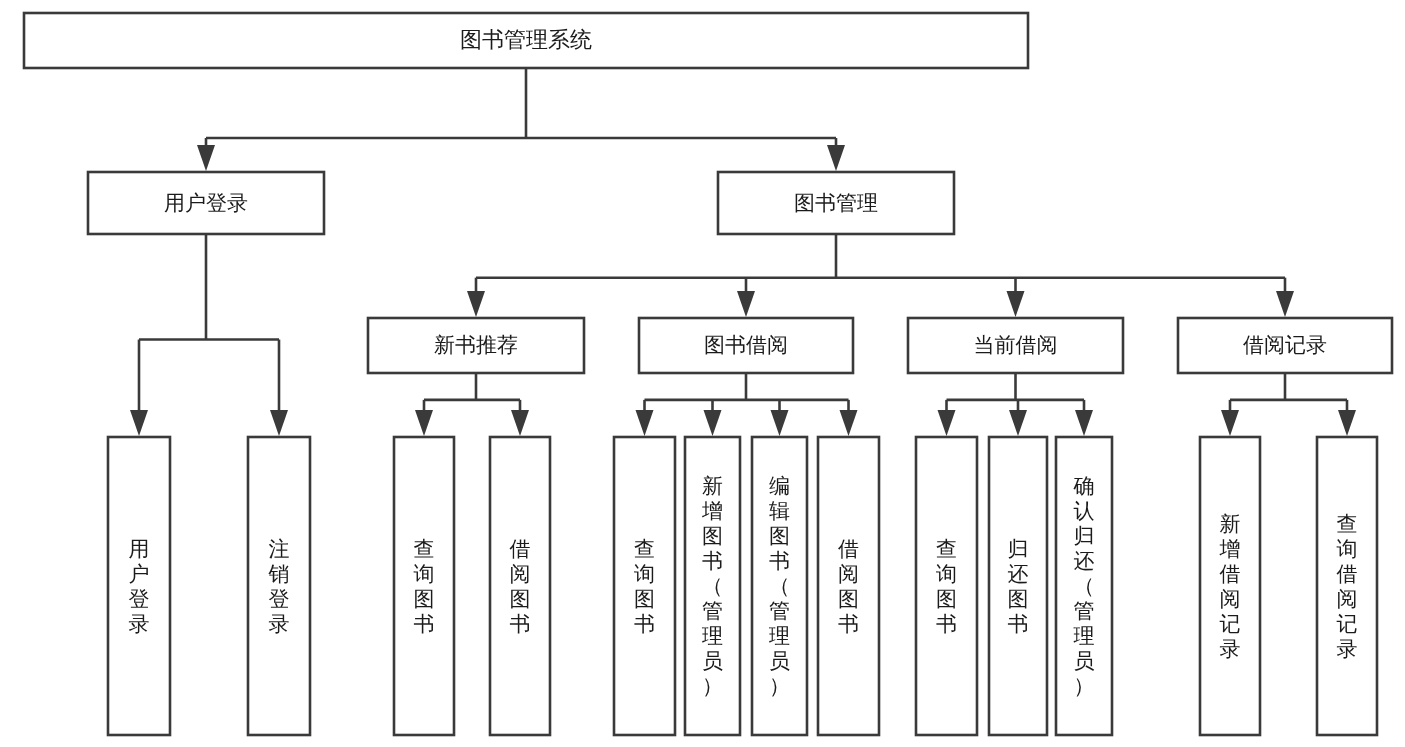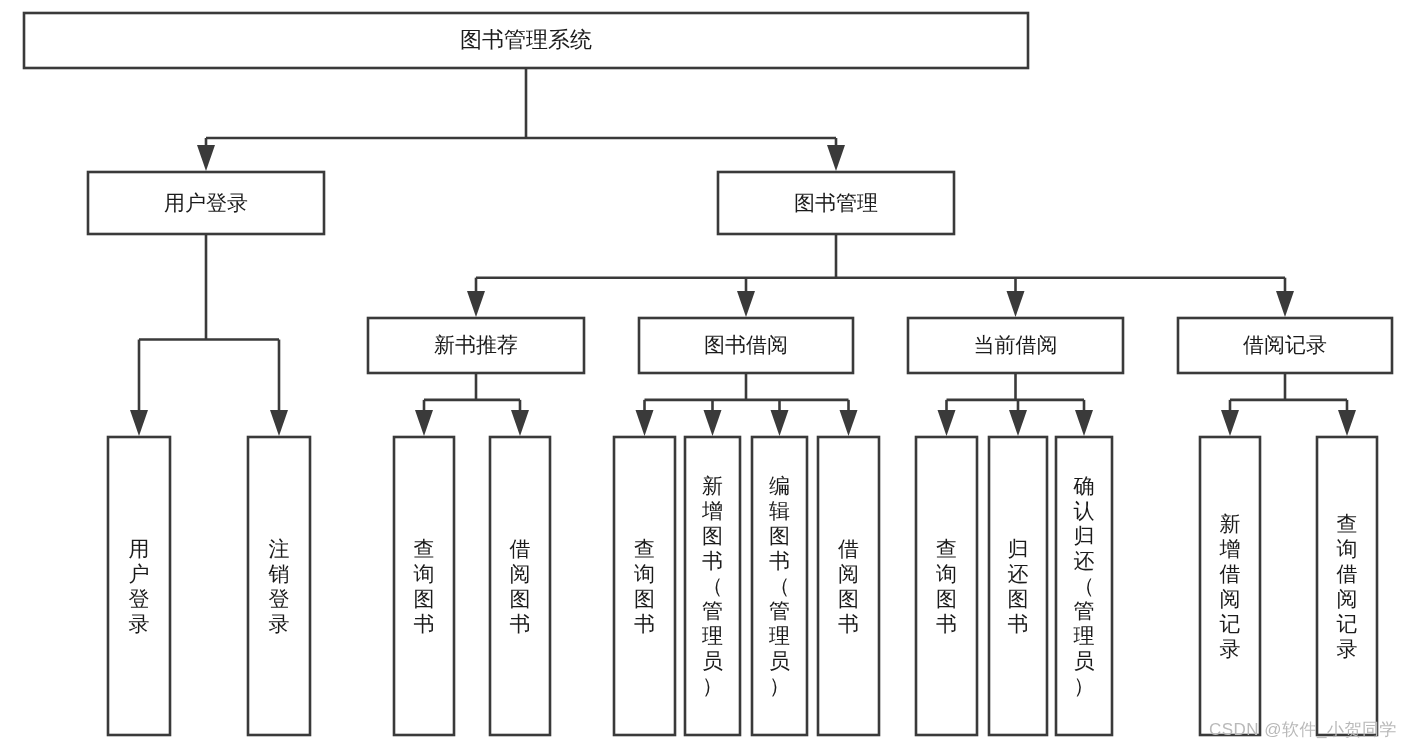--- a/index.html
+++ b/index.html
@@ -211,14 +211,13 @@
         <g>
           <rect x="1194" y="437" width="60" height="298" rx="0" class="node-box"></rect>
           <text x="1224" y="0" class="vert-label"><tspan x="1224" y="530.5">新</tspan><tspan x="1224" y="555.5">增</tspan><tspan x="1224" y="580.5">借</tspan><tspan x="1224" y="605.5">阅</tspan><tspan x="1224" y="630.5">记</tspan><tspan x="1224" y="655.5">录</tspan></text>
         </g>
         <g>
           <rect x="1311" y="437" width="60" height="298" rx="0" class="node-box"></rect>
           <text x="1341" y="0" class="vert-label"><tspan x="1341" y="530.5">查</tspan><tspan x="1341" y="555.5">询</tspan><tspan x="1341" y="580.5">借</tspan><tspan x="1341" y="605.5">阅</tspan><tspan x="1341" y="630.5">记</tspan><tspan x="1341" y="655.5">录</tspan></text>
         </g>
       </g>
   </svg>
-  <div class="watermark">CSDN @软件_小贺同学</div>
 </div>
 
 </body></html>

